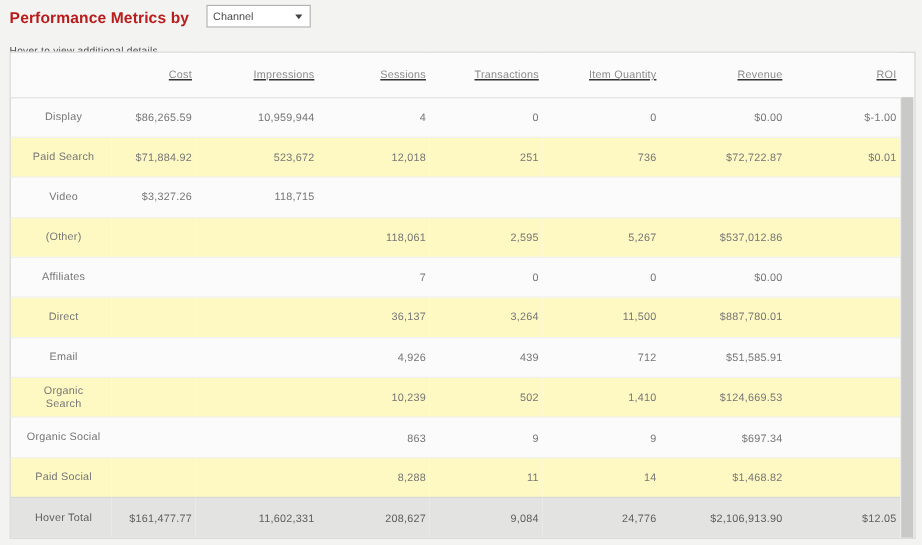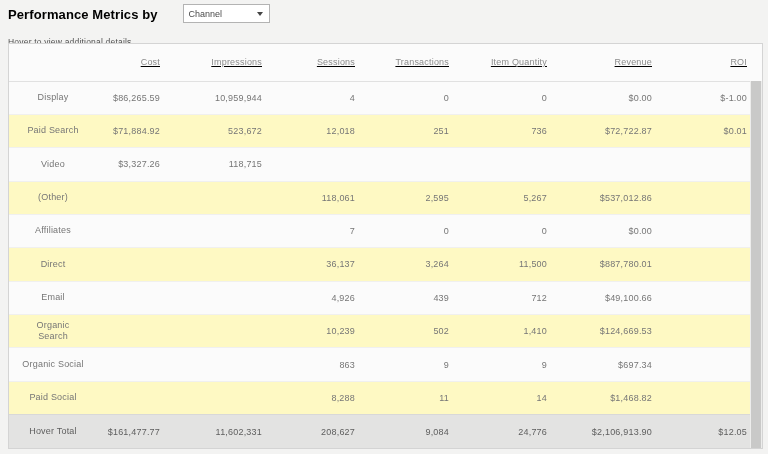--- a/index.html
+++ b/index.html
@@ -7,25 +7,25 @@
     width: 768px; height: 454px;
     background: #f3f3f2;
     font-family: "Liberation Sans", sans-serif;
     overflow: hidden;
     position: relative;
   }
   
   .page-header { position: absolute; left: 8px; top: 4px; right: 8px; height: 38px; }
   .title-row { display: flex; align-items: flex-start; }
   .viz-title {
-    font-size: 13px; font-weight: bold; color: #000000;
+    font-size: 13px; font-weight: bold; color: #b91c1c;
     letter-spacing: 0.1px; padding-top: 3px;
   }
   .dropdown {
-    margin-left: 25px;
+    margin-left: 14px;
     width: 87px; height: 19px;
     background: #ffffff;
     border: 1px solid #b3b3b3;
     display: flex; align-items: center; justify-content: space-between;
     padding: 0 6px 0 5px;
     cursor: pointer;
   }
   .dropdown-value { font-size: 9px; color: #4a4a4a; }
   .caret-down {
     width: 0; height: 0;
@@ -181,21 +181,21 @@
           <td>$887,780.01</td>
           <td></td>
         </tr>
         <tr>
           <td class="label-cell">Email</td>
           <td></td>
           <td></td>
           <td>4,926</td>
           <td>439</td>
           <td>712</td>
-          <td>$49,100.66</td>
+          <td>$51,585.91</td>
           <td></td>
         </tr>
         <tr class="shaded">
           <td class="label-cell">Organic
 Search</td>
           <td></td>
           <td></td>
           <td>10,239</td>
           <td>502</td>
           <td>1,410</td>

